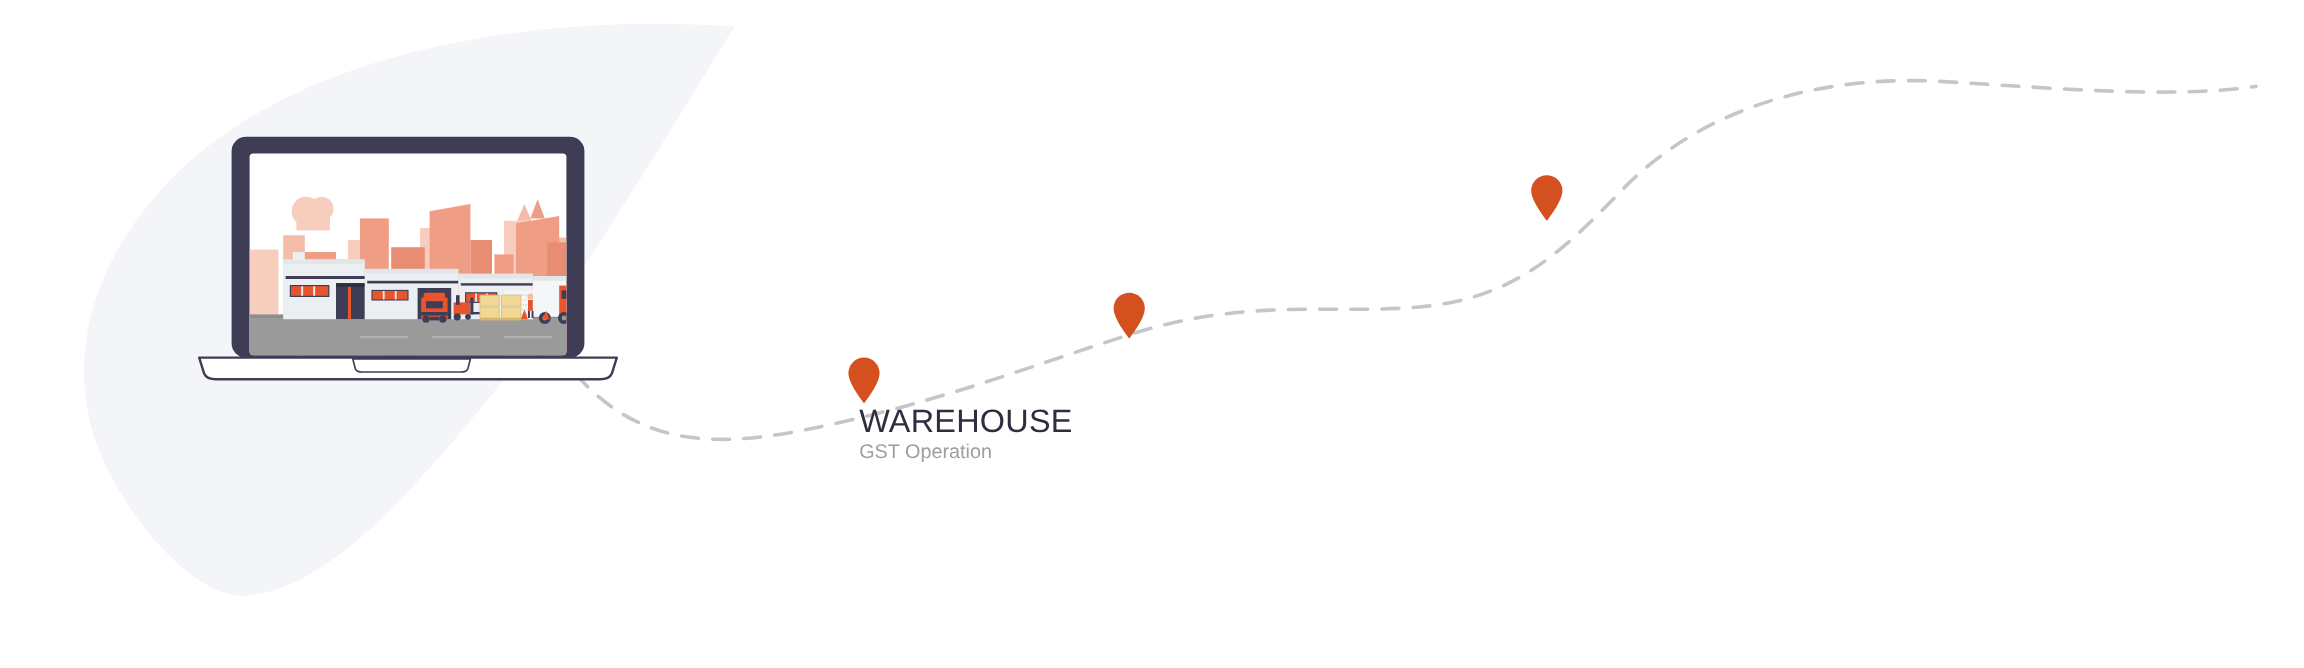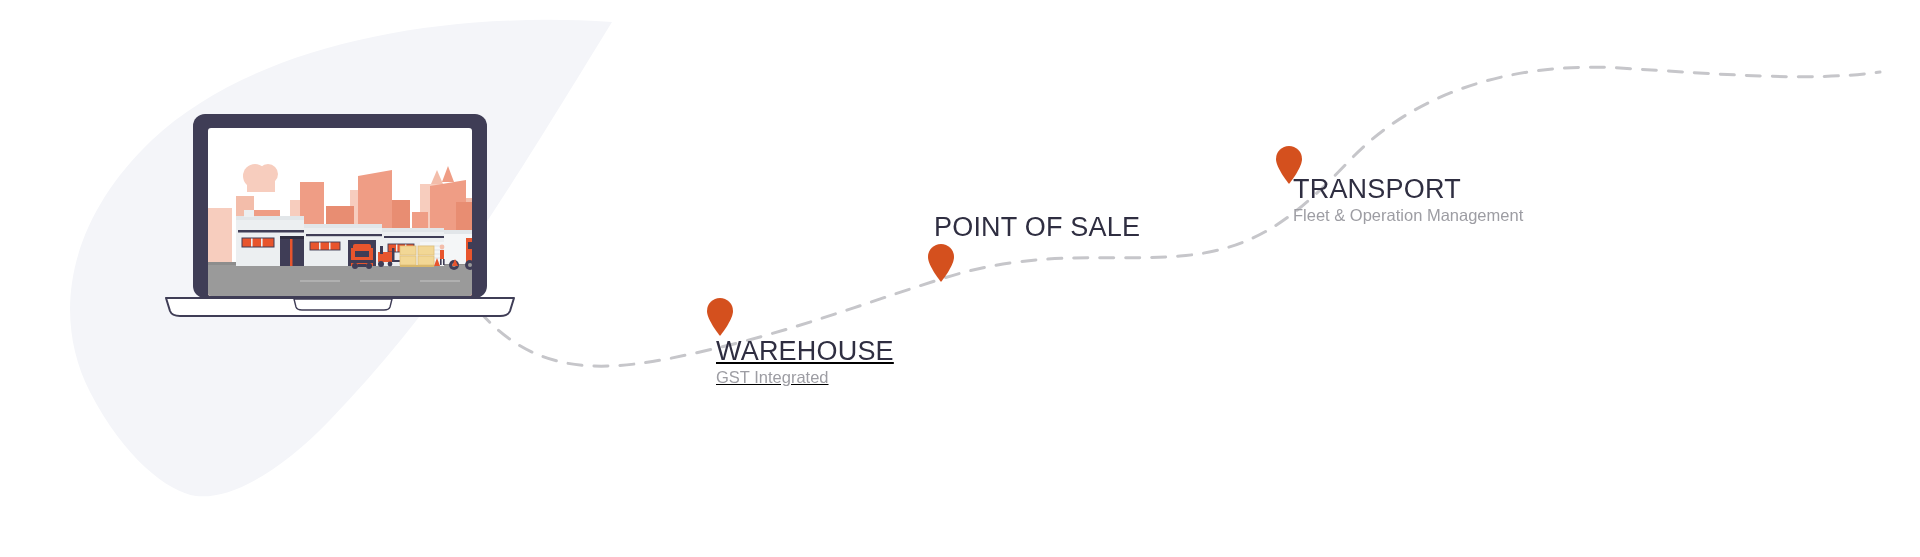--- a/index.html
+++ b/index.html
@@ -40,21 +40,21 @@
     margin: 0;
   }
   .station .subtitle {
     font-family: "Liberation Sans", sans-serif;
     font-size: 16.5px;
     font-weight: 400;
     color: #9d9da3;
     line-height: 1.25;
     margin: 2px 0 0 0;
   }
-  #station-warehouse   { left: 716px; top: 337px; text-decoration: underline; }
+  #station-warehouse   { left: 716px; top: 337px; }
   #station-pos         { left: 934px; top: 213px; }
   #station-transport   { left: 1293px; top: 175px; }
 </style>
 </head>
 <body>
 
 <div id="stage">
 
   <svg class="layer" width="1920" height="557" viewBox="0 0 1920 557" aria-hidden="true">
     <path d="M 612 22
@@ -254,25 +254,20 @@
     <g>
       <path d="M 1289 184
                C 1289 184, 1276 168, 1276 159
                A 13 13 0 1 1 1302 159
                C 1302 168, 1289 184, 1289 184 Z" fill="#d4501e"></path>
     </g>
   </svg>
 
   <div class="station" id="station-warehouse">
     <p class="title">WAREHOUSE</p>
-    <p class="subtitle">GST Integrated</p>
+    <p class="subtitle">GST Operation</p>
   </div>
 
   <div class="station" id="station-pos">
-    <p class="title">POINT OF SALE</p>
   </div>
 
-  <div class="station" id="station-transport">
-    <p class="title">TRANSPORT</p>
-    <p class="subtitle">Fleet &amp; Operation Management</p>
-  </div>
 
 </div>
 
 </body></html>

